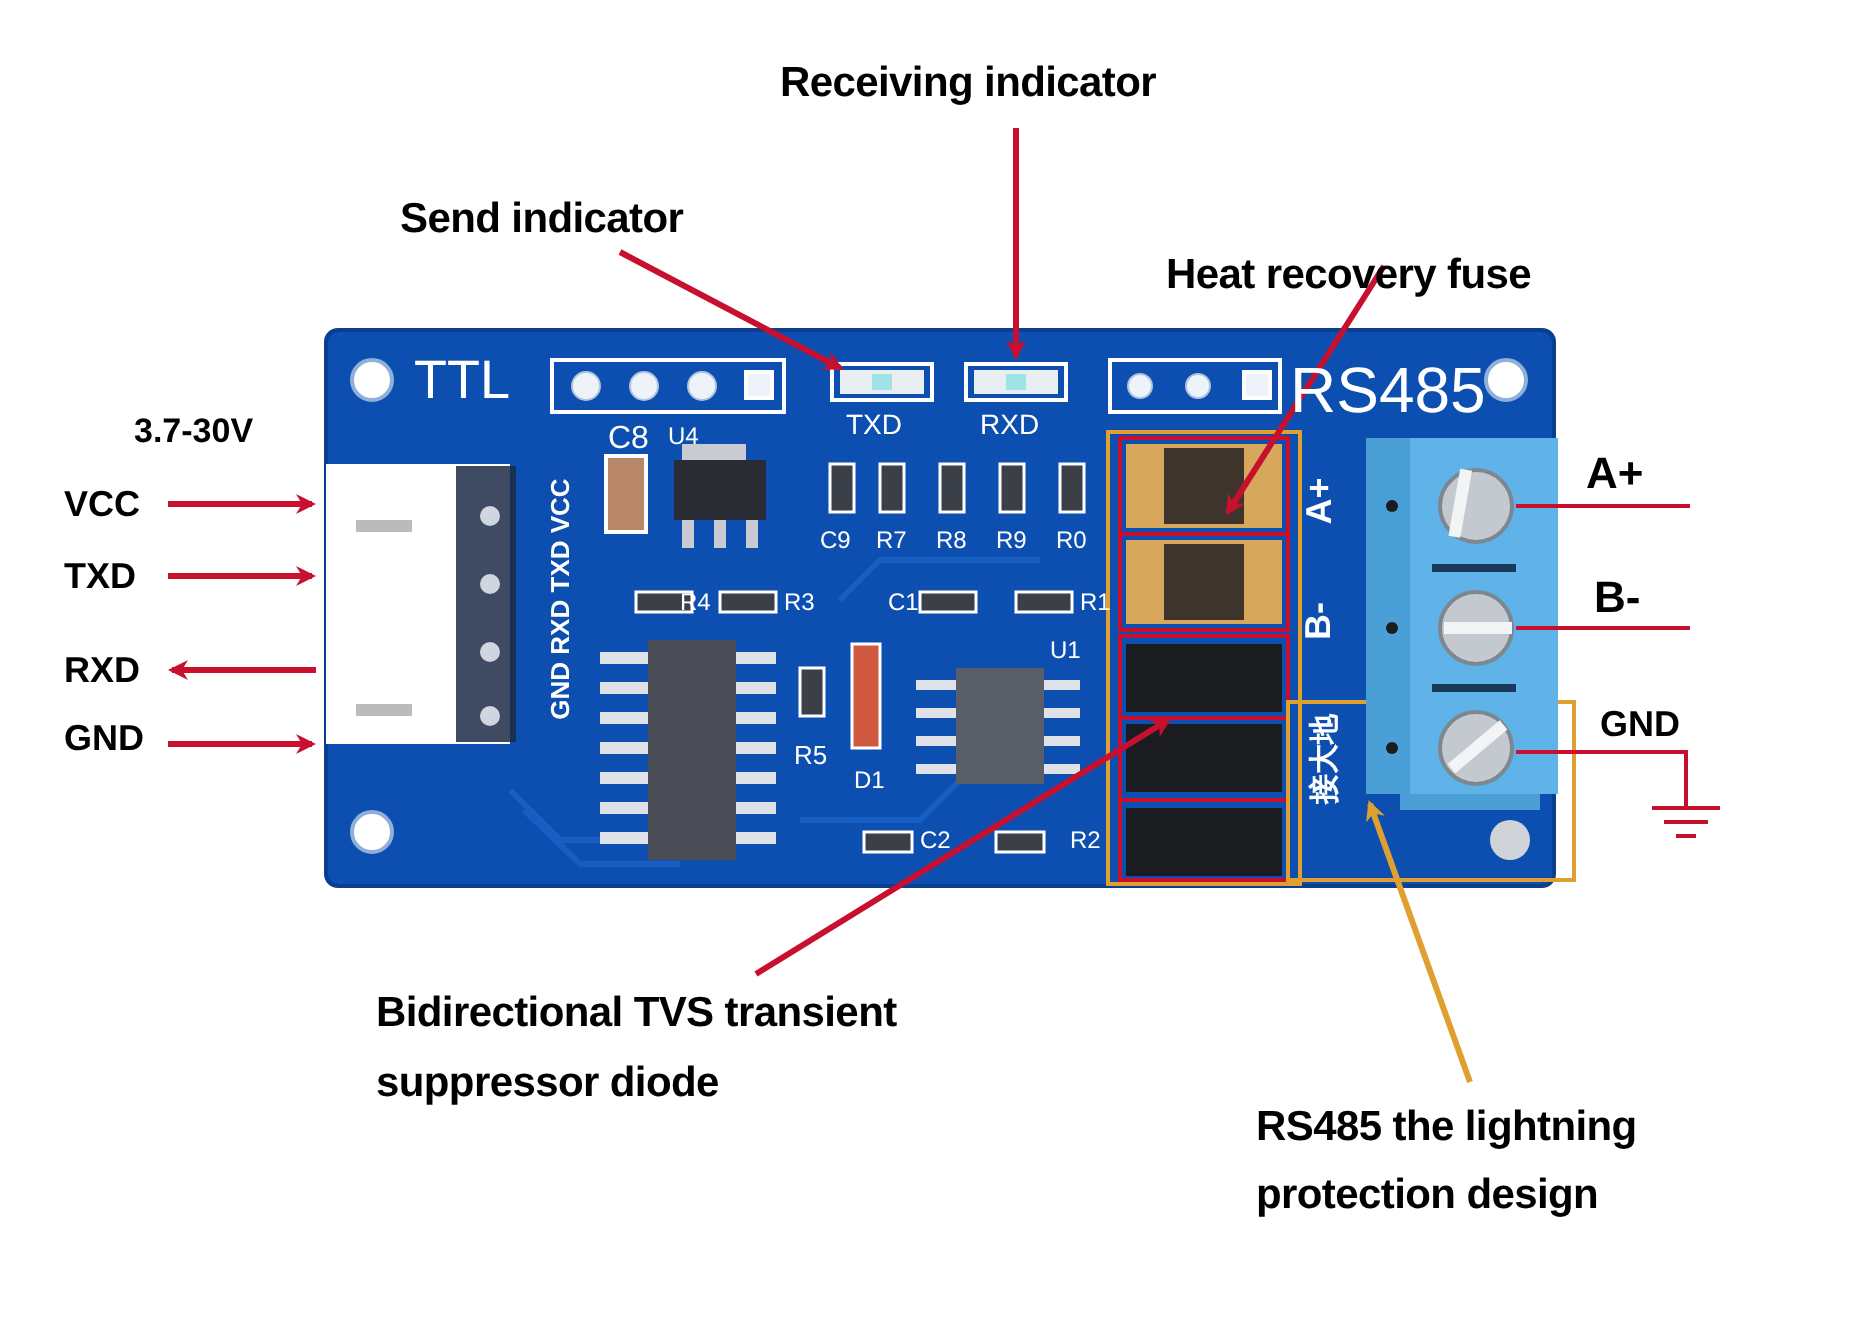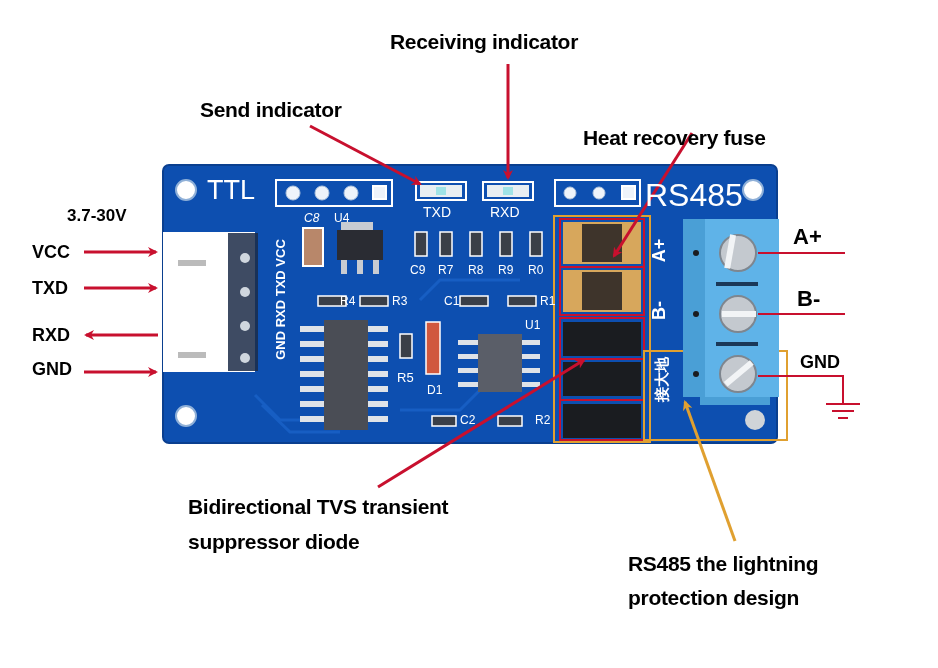--- a/index.html
+++ b/index.html
@@ -209,21 +209,21 @@
 <div class="pcbtxt" style="left:423px;top:204px;font-size:14px;">TXD</div>
 <div class="pcbtxt" style="left:490px;top:204px;font-size:14px;">RXD</div>
 
 <div class="pcbtxt" style="left:200px;top:292px;font-size:13px;font-weight:bold;transform:rotate(-90deg);transform-origin:center;width:160px;text-align:center;">
   <span>GND</span>
   <span>RXD</span>
   <span>TXD</span>
   <span>VCC</span>
 </div>
 
-<div class="pcbtxt" style="left:304px;top:211px;font-size:12px;font-style:italic;">C8</div>
+<div class="pcbtxt" style="left:304px;top:211px;font-size:16px;">C8</div>
 <div class="pcbtxt" style="left:334px;top:211px;font-size:12px;">U4</div>
 <div class="pcbtxt" style="left:410px;top:263px;font-size:12px;">C9</div>
 <div class="pcbtxt" style="left:438px;top:263px;font-size:12px;">R7</div>
 <div class="pcbtxt" style="left:468px;top:263px;font-size:12px;">R8</div>
 <div class="pcbtxt" style="left:498px;top:263px;font-size:12px;">R9</div>
 <div class="pcbtxt" style="left:528px;top:263px;font-size:12px;text-align:center;">R0</div>
 <div class="pcbtxt" style="left:340px;top:294px;font-size:12px;">R4</div>
 <div class="pcbtxt" style="left:392px;top:294px;font-size:12px;">R3</div>
 <div class="pcbtxt" style="left:444px;top:294px;font-size:12px;">C1</div>
 <div class="pcbtxt" style="left:540px;top:294px;font-size:12px;">R1</div>

